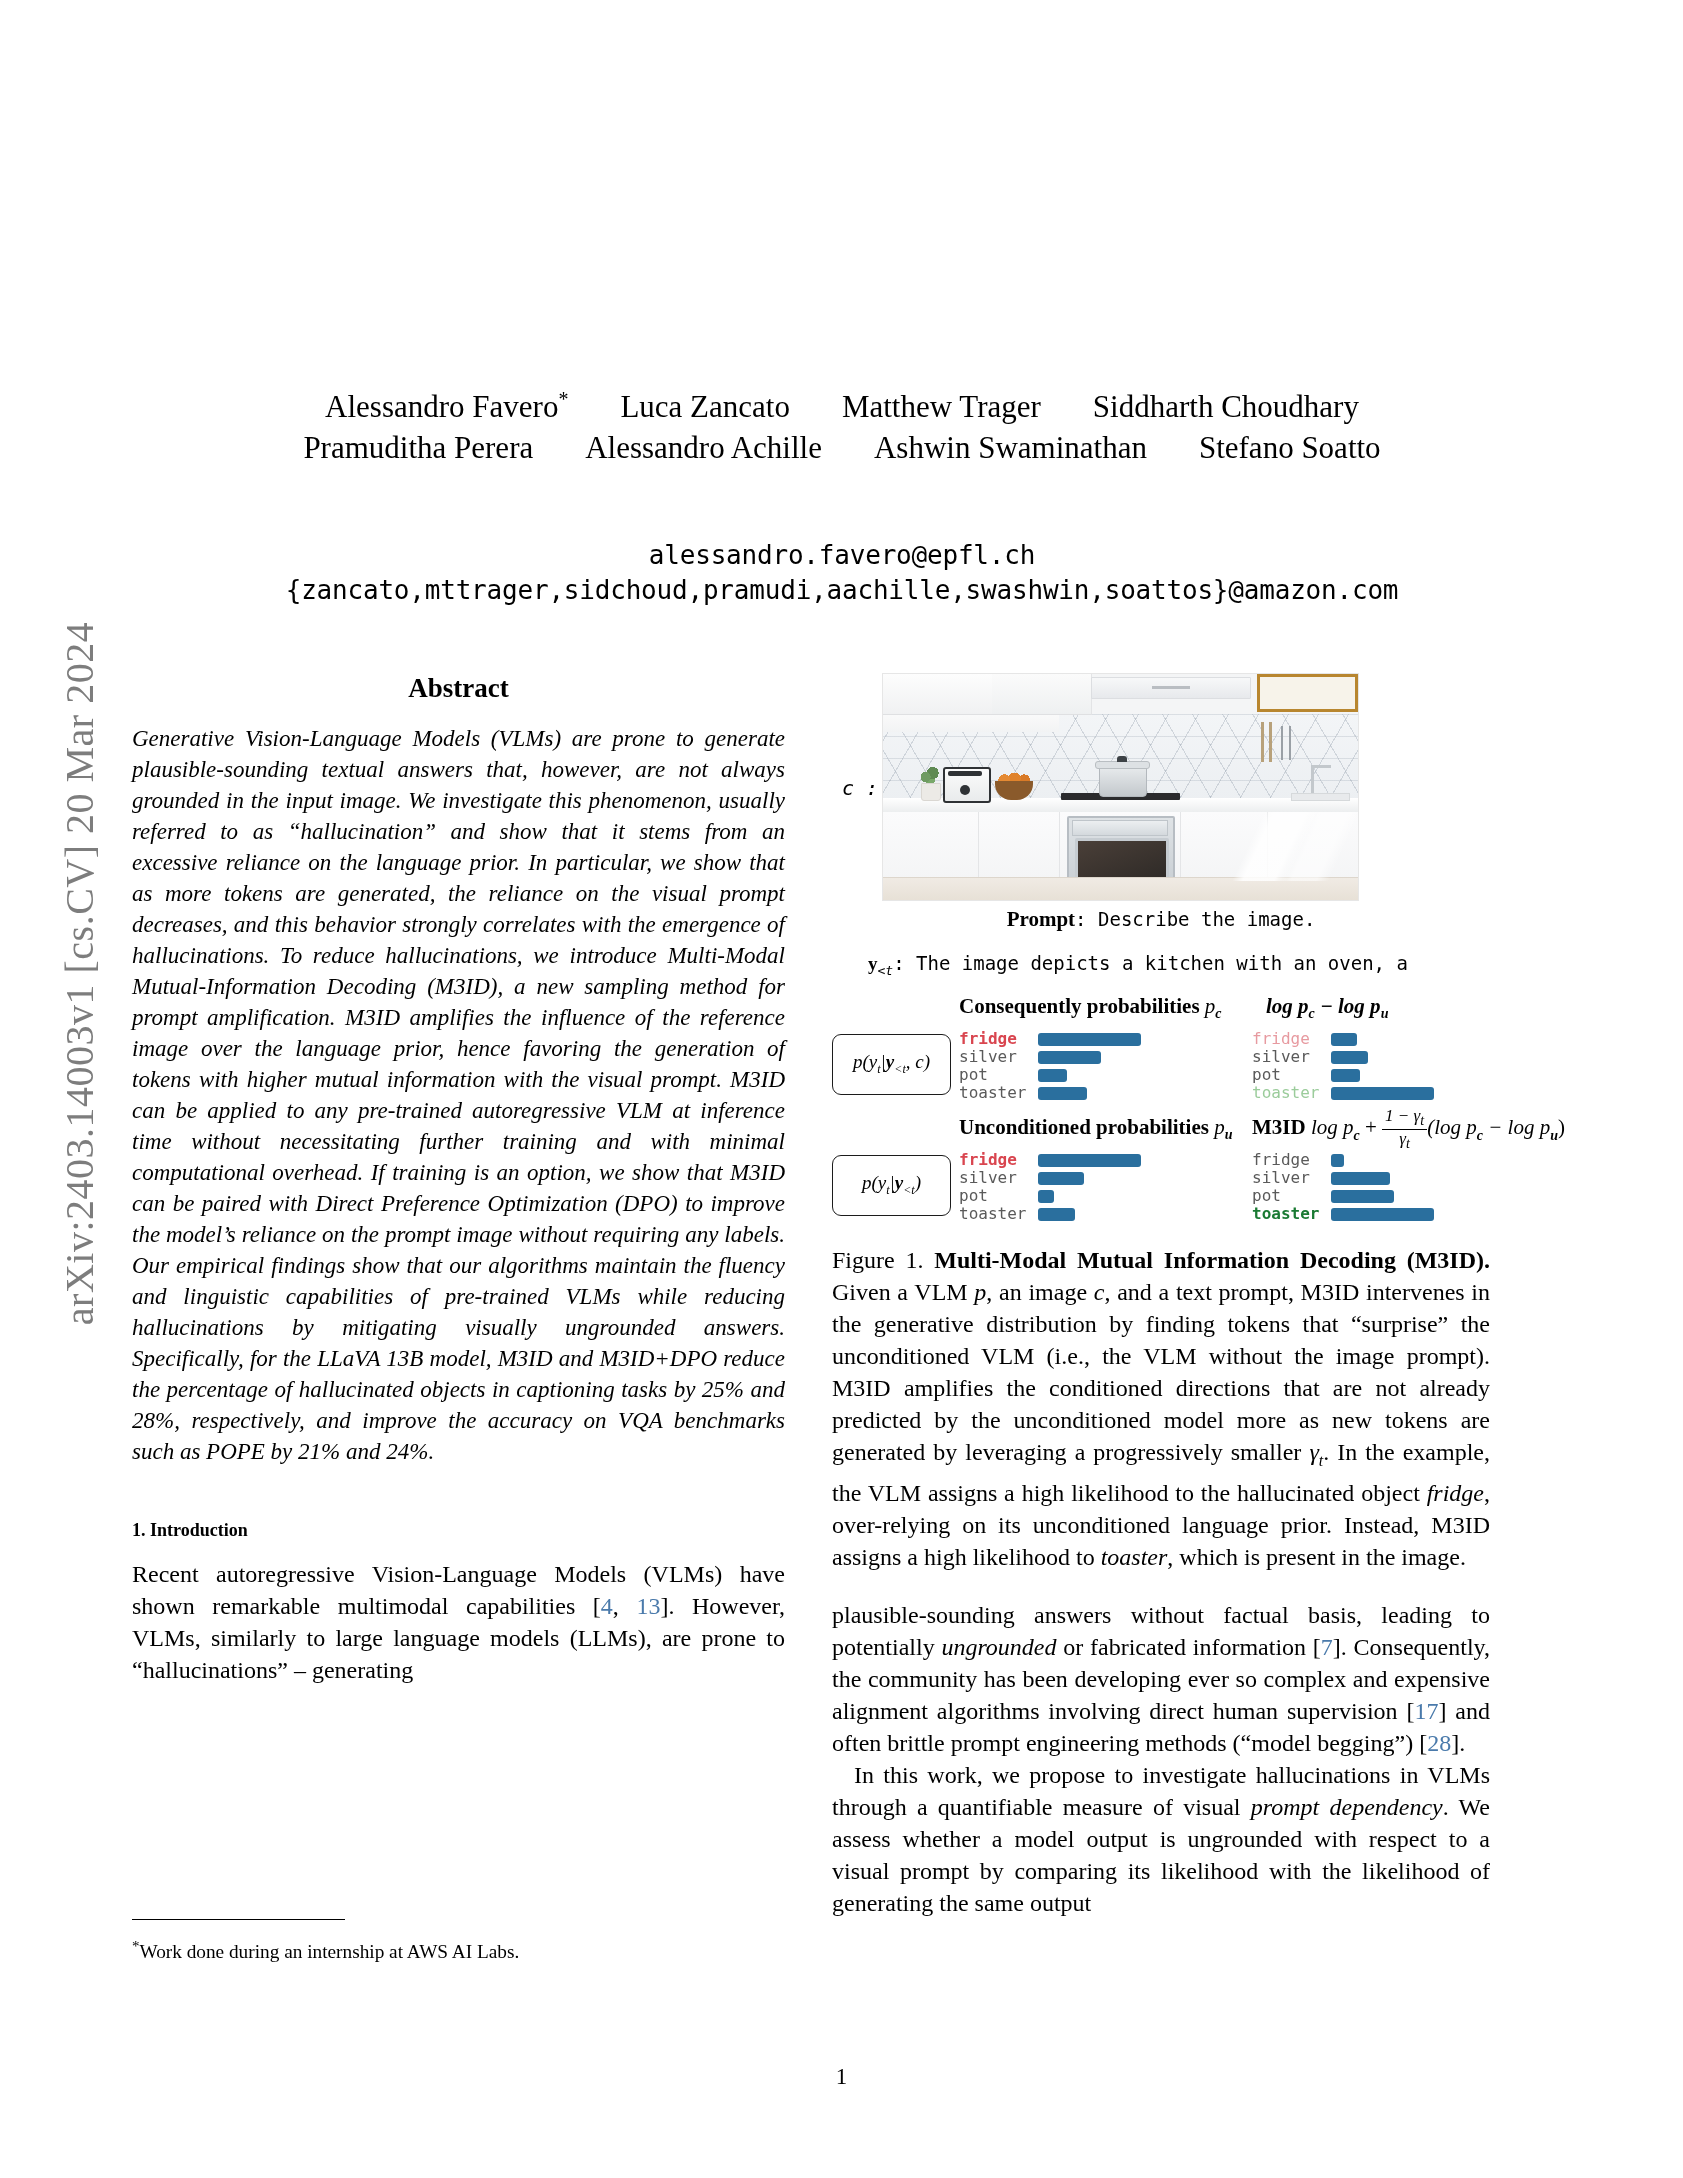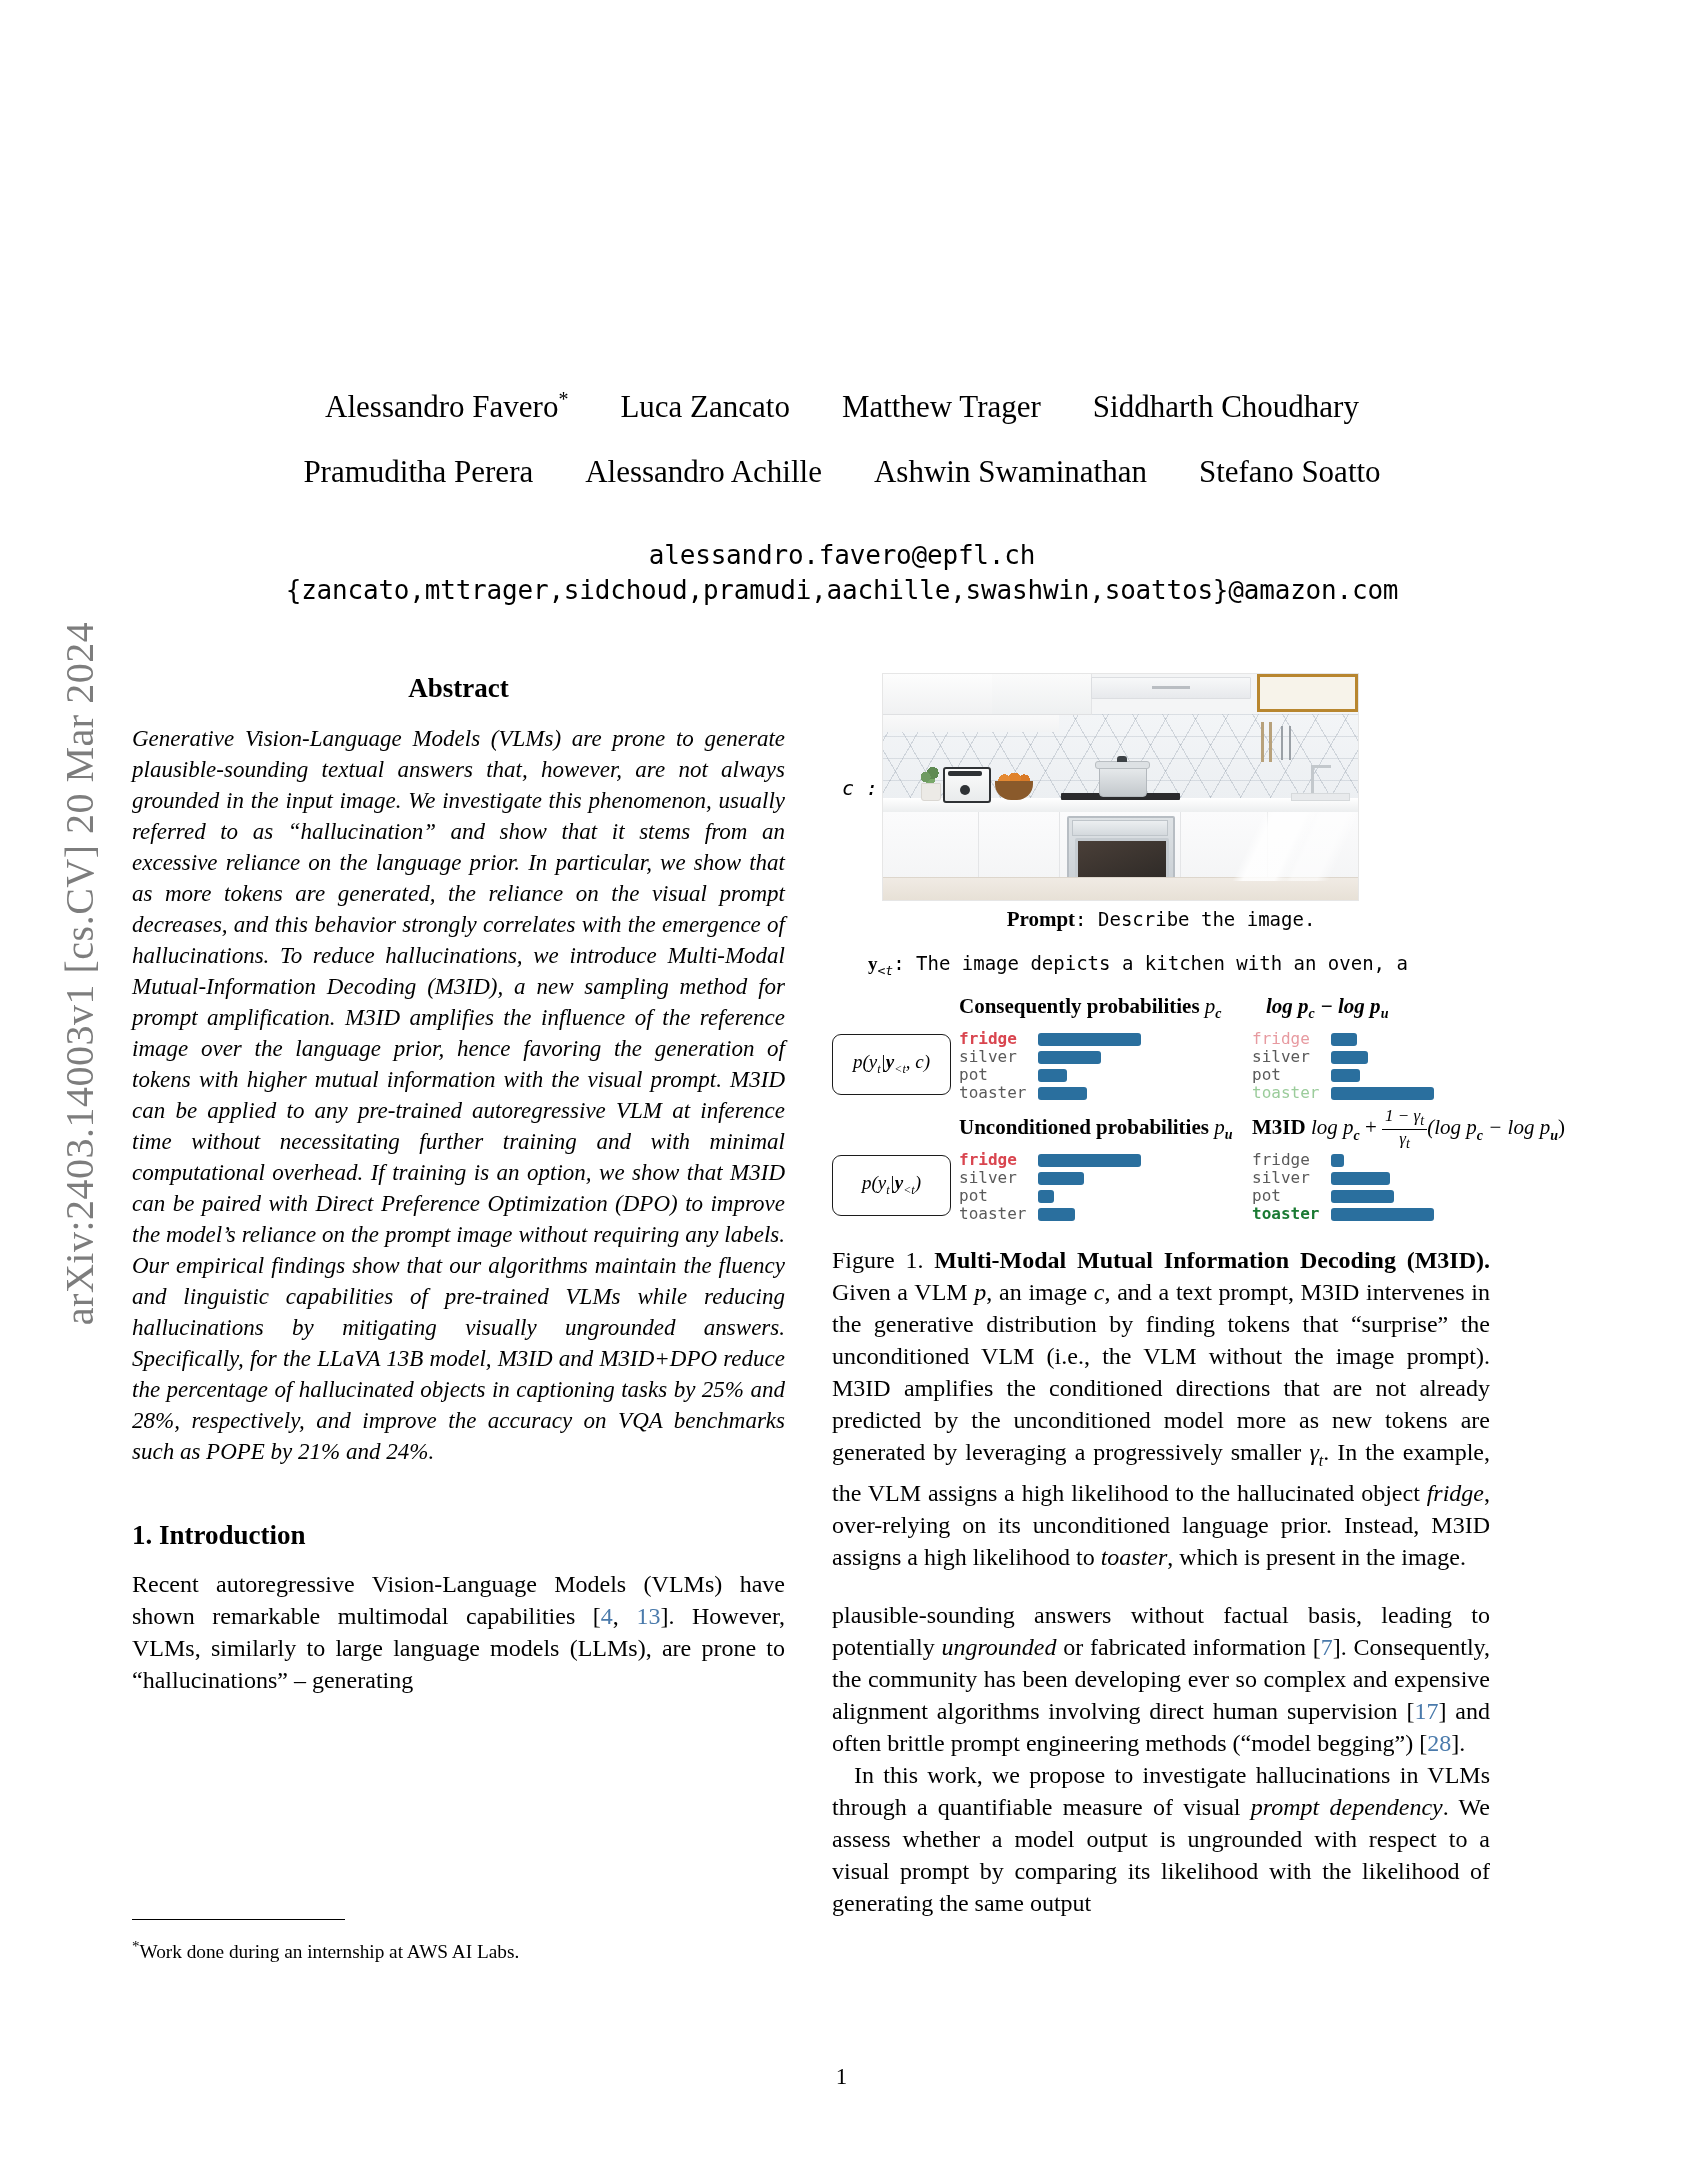--- a/index.html
+++ b/index.html
@@ -43,21 +43,21 @@
     letter-spacing:0.1px;
   }
 
   .author-row {
     position:absolute;
     left:149px; width:1386px;
     text-align:center;
     font-size:31px;
   }
   #author-row-1 { top:388px; }
-  #author-row-2 { top:454px; }
+  #author-row-2 { top:430px; }
   .author { display:inline-block; margin:0 26px; }
   .author sup { font-size:20px; vertical-align:super; }
 
   #affiliation {
     position:absolute;
     left:149px; top:482px; width:1386px;
     text-align:center;
     font-size:31px;
   }
 
@@ -84,21 +84,21 @@
     width:658px;
   }
 
   h2.section-head {
     font-size:27px;
     font-weight:bold;
     margin:0 0 19px 0;
     text-align:center;
   }
   h2.sec-num {
-    font-size:27px;
+    font-size:18px;
     font-weight:bold;
     margin:0 0 17px 0;
     text-align:left;
   }
 
   p.abs {
     font-style:italic;
     font-size:23px;
     line-height:31px;
     text-align:justify;

